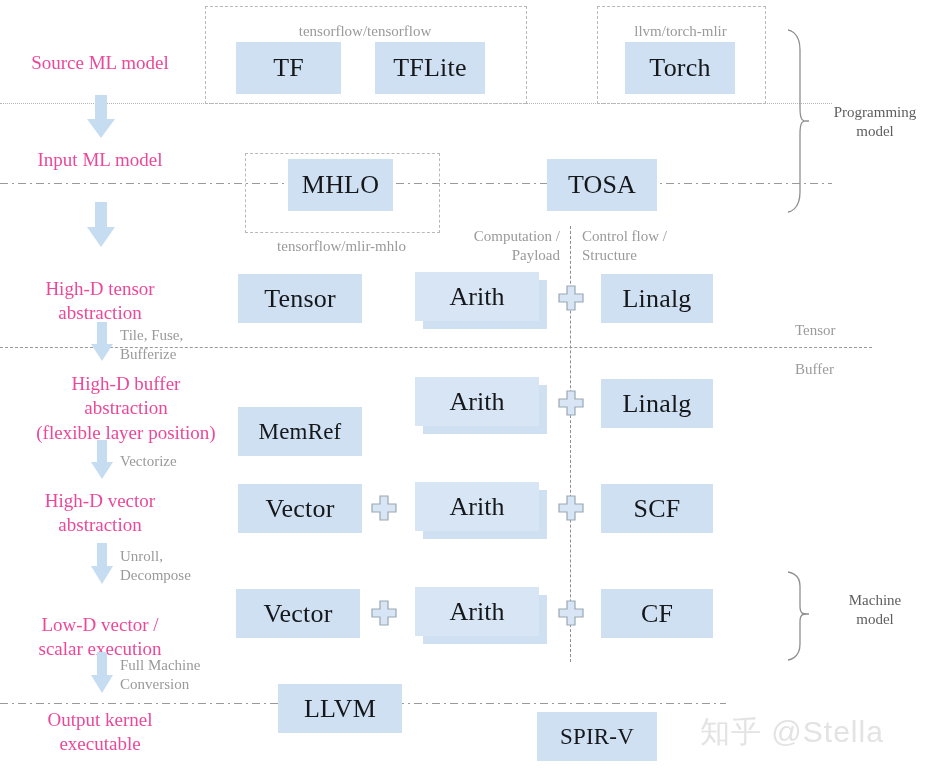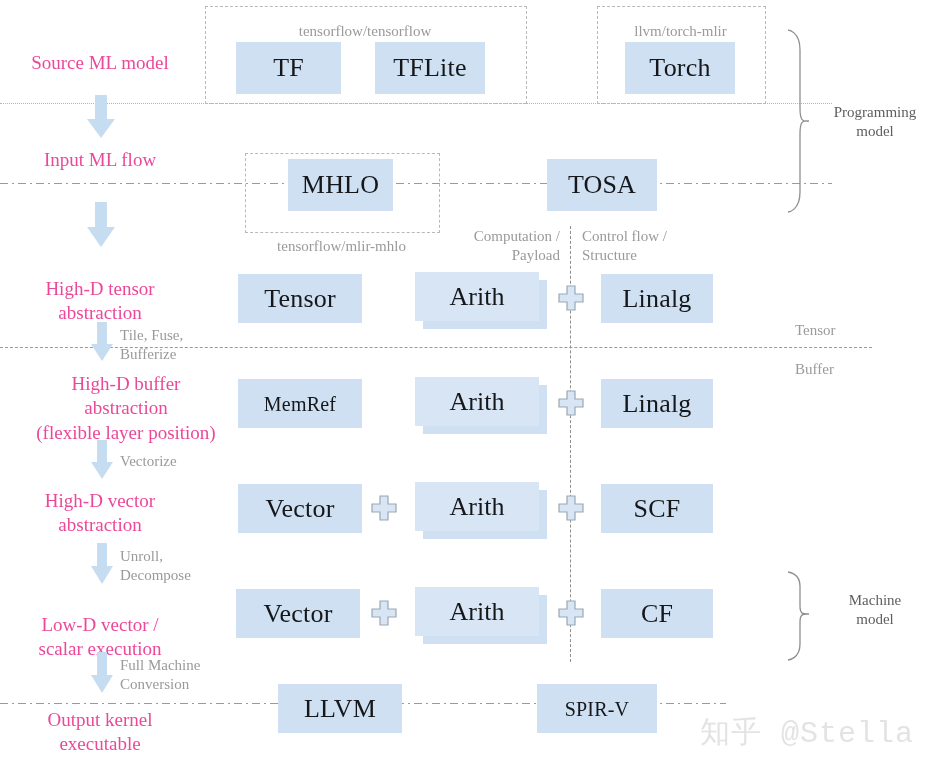--- a/index.html
+++ b/index.html
@@ -11,21 +11,21 @@
   #stage{position:absolute;left:0;top:0;width:940px;height:573px;}
 
   
   .box{
     position:absolute;
     background:#cfe0f2;
     display:flex;align-items:center;justify-content:center;
     font-size:26px;color:#15171a;letter-spacing:.2px;
     line-height:1;white-space:nowrap;
   }
-  .box.small{font-size:20px;}
+  .box.small{font-size:23px;margin-top:28px;}
 
   
   .stack{position:absolute;text-decoration:underline;}
   .stack .plate{
     position:absolute;left:8px;top:8px;width:100%;height:100%;
     background:#cfe0f2;
   }
   .stack .front{
     position:absolute;left:0;top:0;width:100%;height:100%;
     background:#d7e5f4;
@@ -73,21 +73,21 @@
 
   
   .arrow{position:absolute;}
 
   
   .plus{position:absolute;}
 
   
   .watermark{
     position:absolute;color:#e3e3e3;font-size:30px;letter-spacing:1px;
-    font-family:Liberation Mono, monospace;
+    font-family:Liberation Sans, sans-serif;
     user-select:none;white-space:nowrap;
   }
 </style>
 </head>
 <body>
 
 <div id="stage">
 
   <div class="hline dotted" style="left:0;top:103px;width:832px;"></div>
   <div class="hline dashdot" style="left:0;top:183px;width:832px;"></div>
@@ -98,21 +98,21 @@
 
   <div class="groupbox" style="left:205px;top:6px;width:320px;height:96px;"></div>
   <div class="groupbox" style="left:597px;top:6px;width:167px;height:96px;"></div>
   <div class="groupbox" style="left:245px;top:153px;width:193px;height:78px;"></div>
 
   <div class="note c" style="left:205px;top:22px;width:320px;">tensorflow/tensorflow</div>
   <div class="note c" style="left:597px;top:22px;width:167px;">llvm/torch-mlir</div>
   <div class="note c" style="left:245px;top:216px;width:193px;margin-top:21px;">tensorflow/mlir-mhlo</div>
 
   <div class="rowlabel" style="left:0;top:51px;width:200px;">Source ML model</div>
-  <div class="rowlabel" style="left:0;top:148px;width:200px;">Input ML flow</div>
+  <div class="rowlabel" style="left:0;top:148px;width:200px;">Input ML model</div>
   <div class="rowlabel" style="left:0;top:277px;width:200px;">High-D tensor
 abstraction</div>
   <div class="rowlabel" style="left:0;top:372px;width:220px;padding-left:16px;">High-D buffer
 abstraction
 (flexible layer position)</div>
   <div class="rowlabel" style="left:0;top:489px;width:200px;">High-D vector
 abstraction</div>
   <div class="rowlabel" style="left:0;top:613px;width:200px;">Low-D vector /
 scalar execution</div>
   <div class="rowlabel" style="left:0;top:708px;width:200px;">Output kernel

